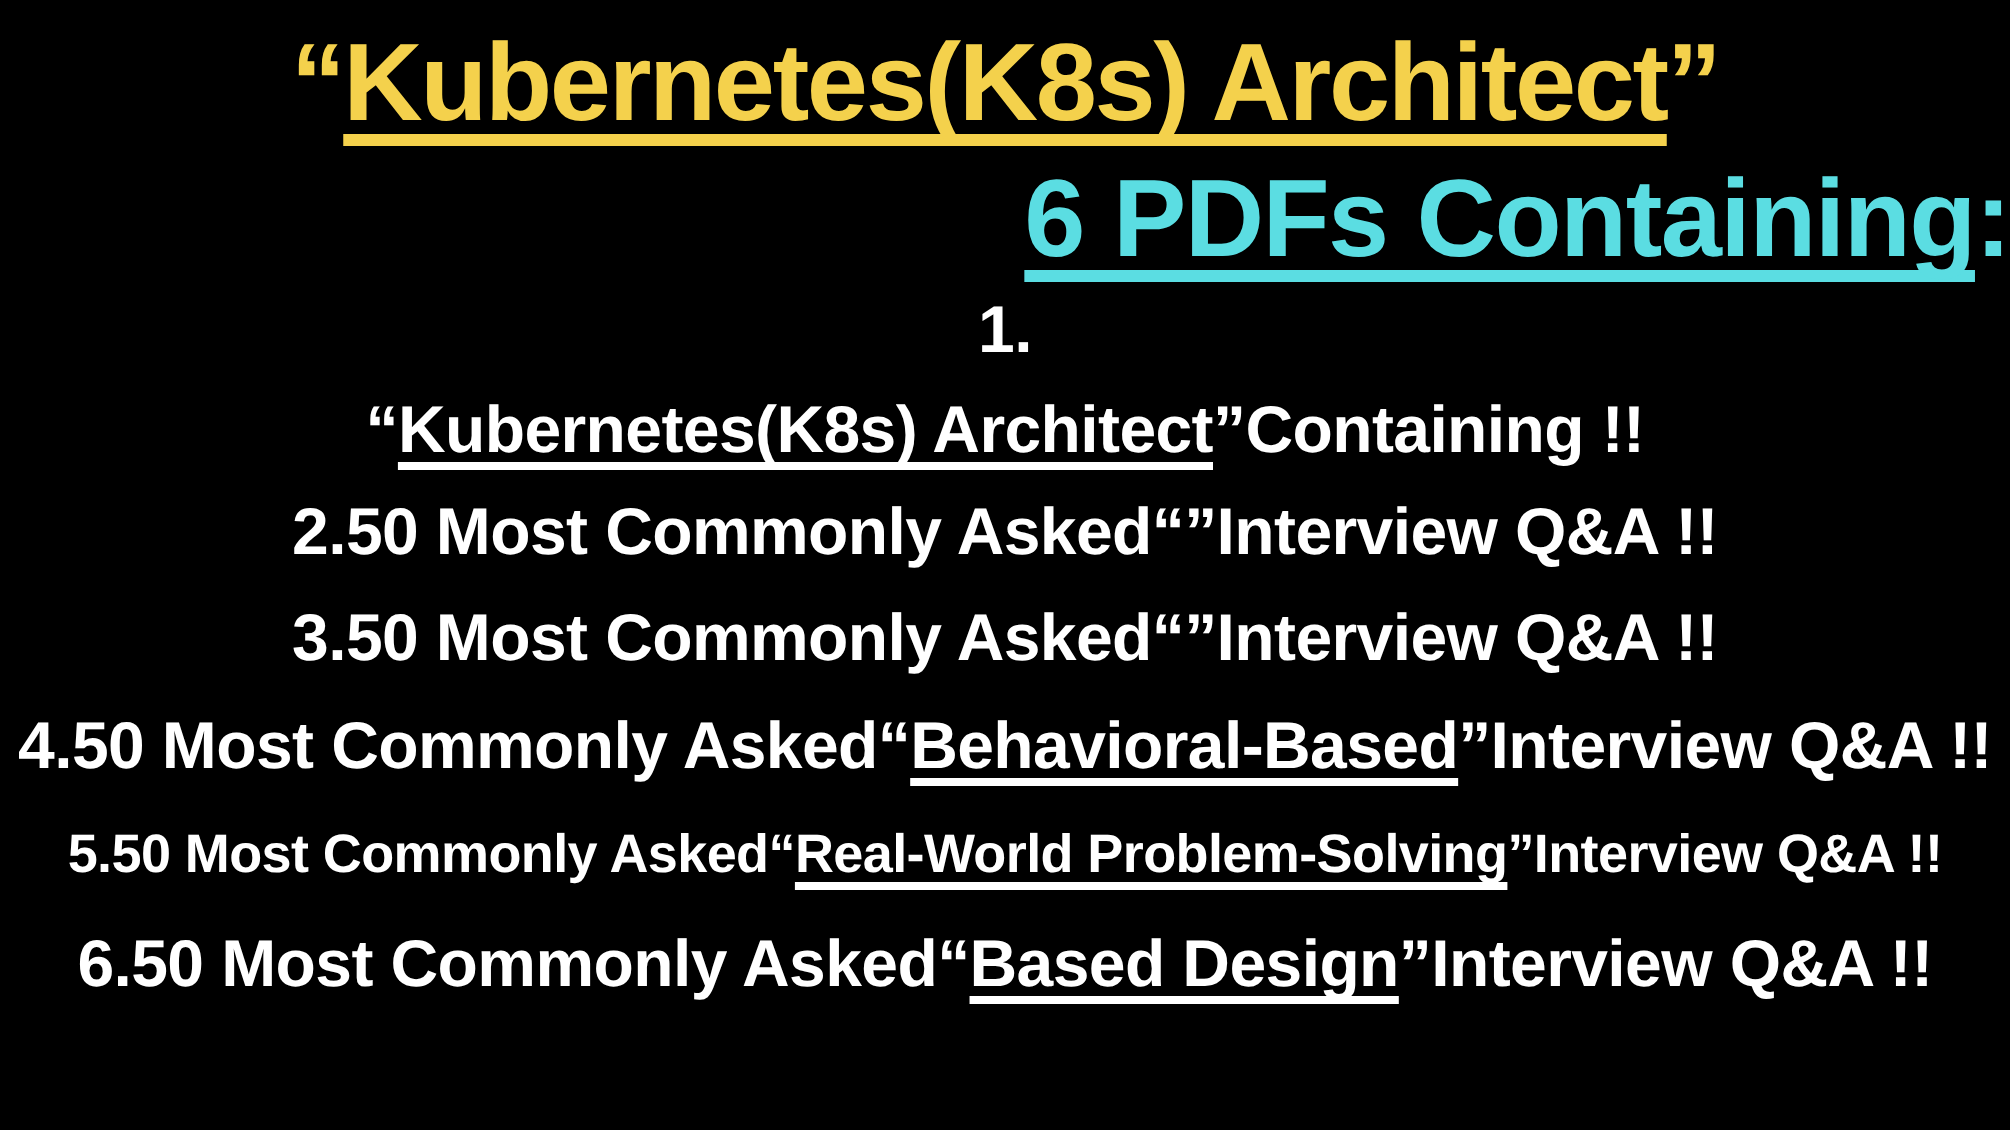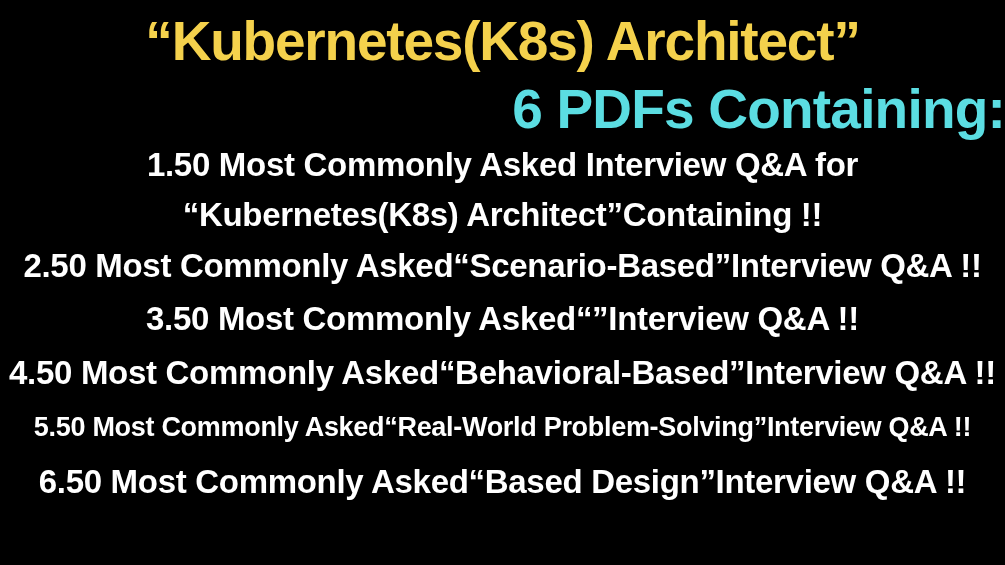--- a/index.html
+++ b/index.html
@@ -73,20 +73,21 @@
   .r1a { font-size: 33px; height: 50px; }
   .r1b { font-size: 33px; height: 50px; }
   .r2  { font-size: 33px; height: 52px; }
   .r3  { font-size: 33px; height: 53px; }
   .r4  { font-size: 33px; height: 55px; }
   .r5  { font-size: 27px; height: 54px; }
   .r6  { font-size: 33px; height: 56px; }
 
   
   .u {
+    text-decoration: underline;
     text-decoration-thickness: 4px;
     text-underline-offset: 5px;
     text-decoration-skip-ink: none;
   }
   .headline-1 .u,
   .headline-2 .u {
     text-decoration-thickness: 6px;
     text-underline-offset: 7px;
   }
 </style>
@@ -101,34 +102,32 @@
       <span>”</span>
   </div>
 
   <div class="line headline-2">
     <span class="u">6 PDFs Containing</span>
       <span>:</span>
   </div>
 
   <div class="row r1a">
     <span>1.</span>
-      <span> 50 Most Commonly Asked Interview Q&amp;A for</span>
   </div>
   <div class="row r1b">
     <span>“</span>
       <span class="u">Kubernetes(K8s) Architect</span>
       <span>”</span>
       <span> Containing !!</span>
   </div>
 
   <div class="row r2">
     <span>2.</span>
       <span> 50 Most Commonly Asked </span>
       <span>“</span>
-      <span class="u">Scenario-Based</span>
       <span>”</span>
       <span> Interview Q&amp;A !!</span>
   </div>
 
   <div class="row r3">
     <span>3.</span>
       <span> 50 Most Commonly Asked </span>
       <span>“</span>
       <span>”</span>
       <span> Interview Q&amp;A !!</span>

